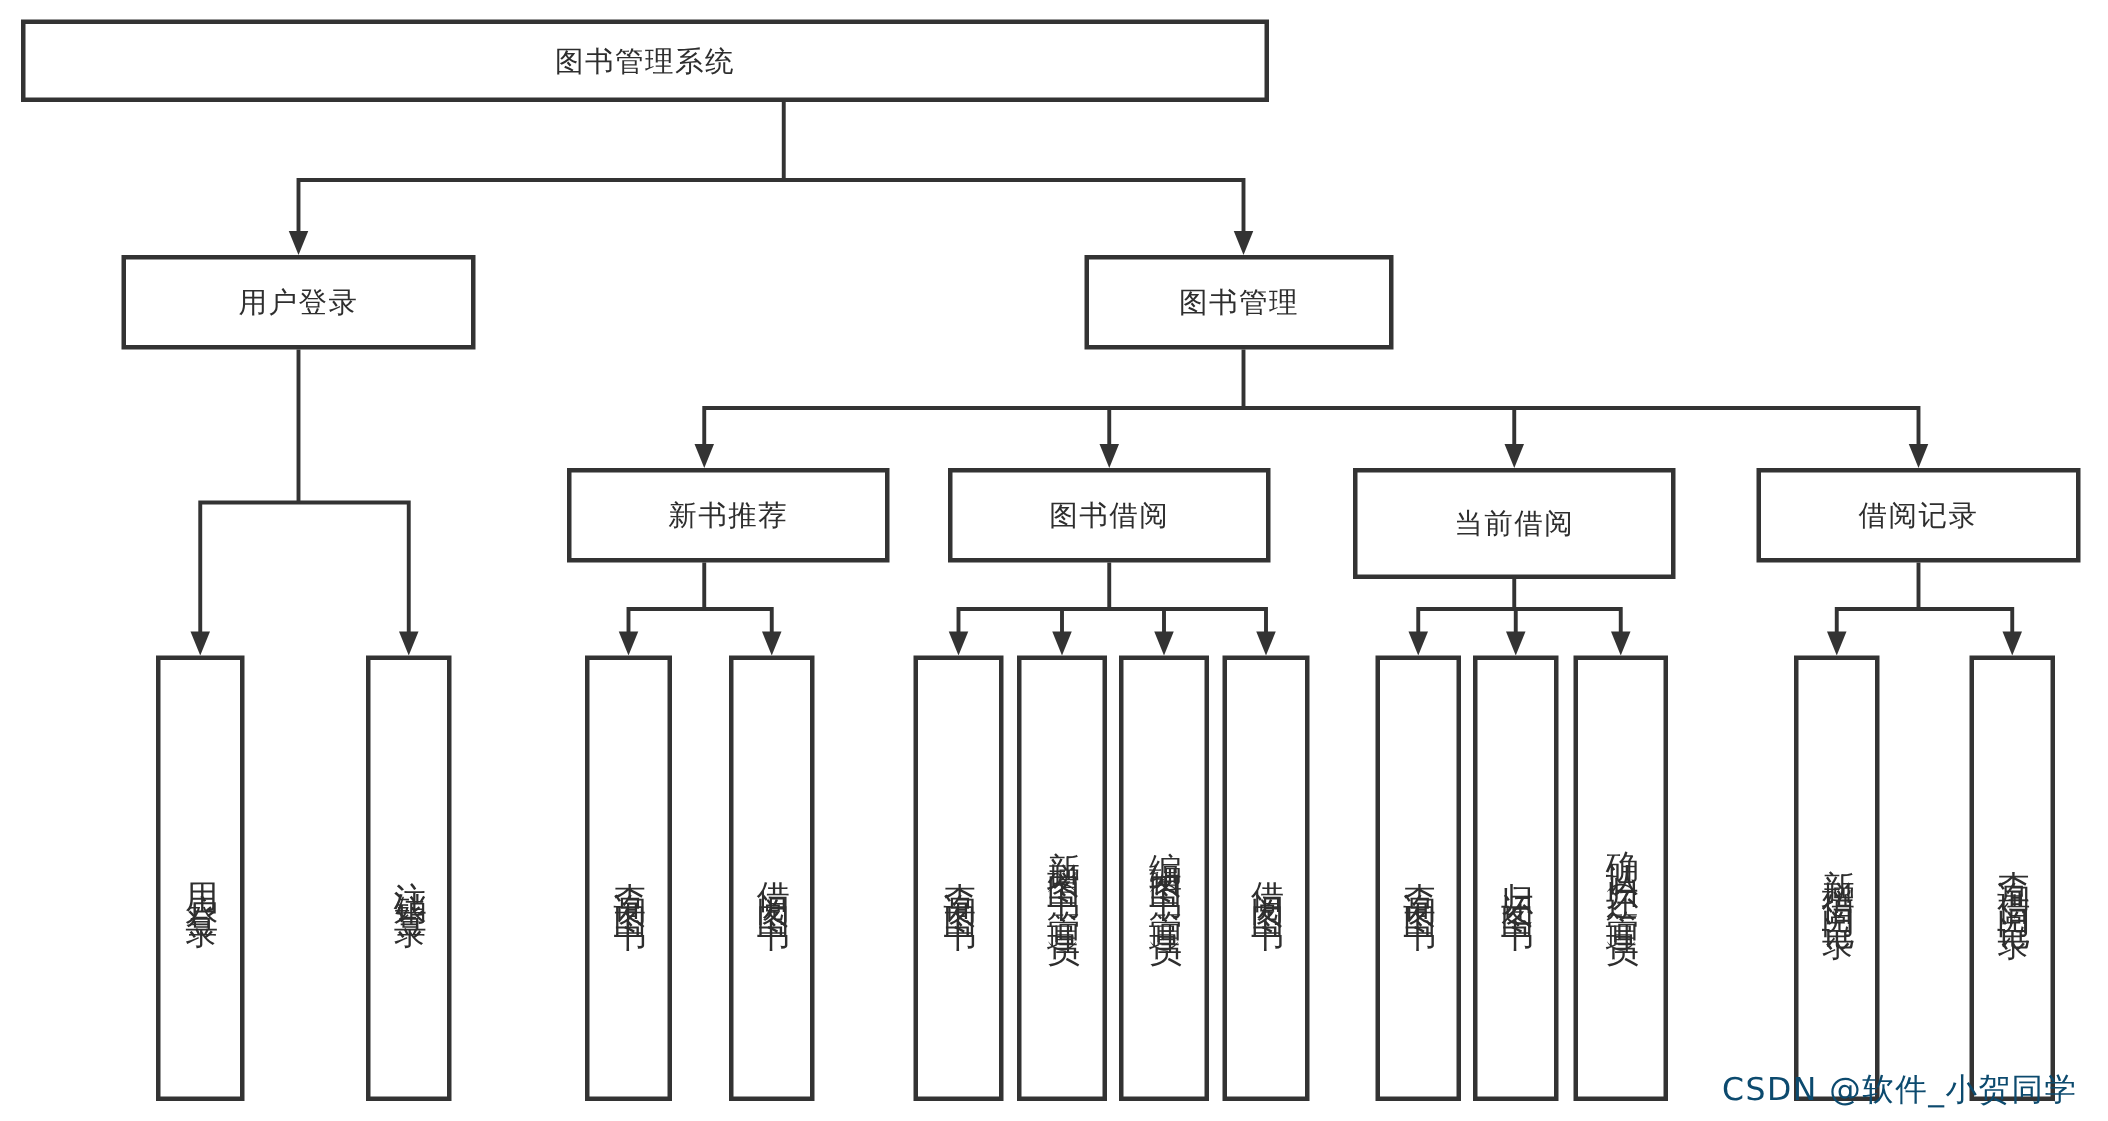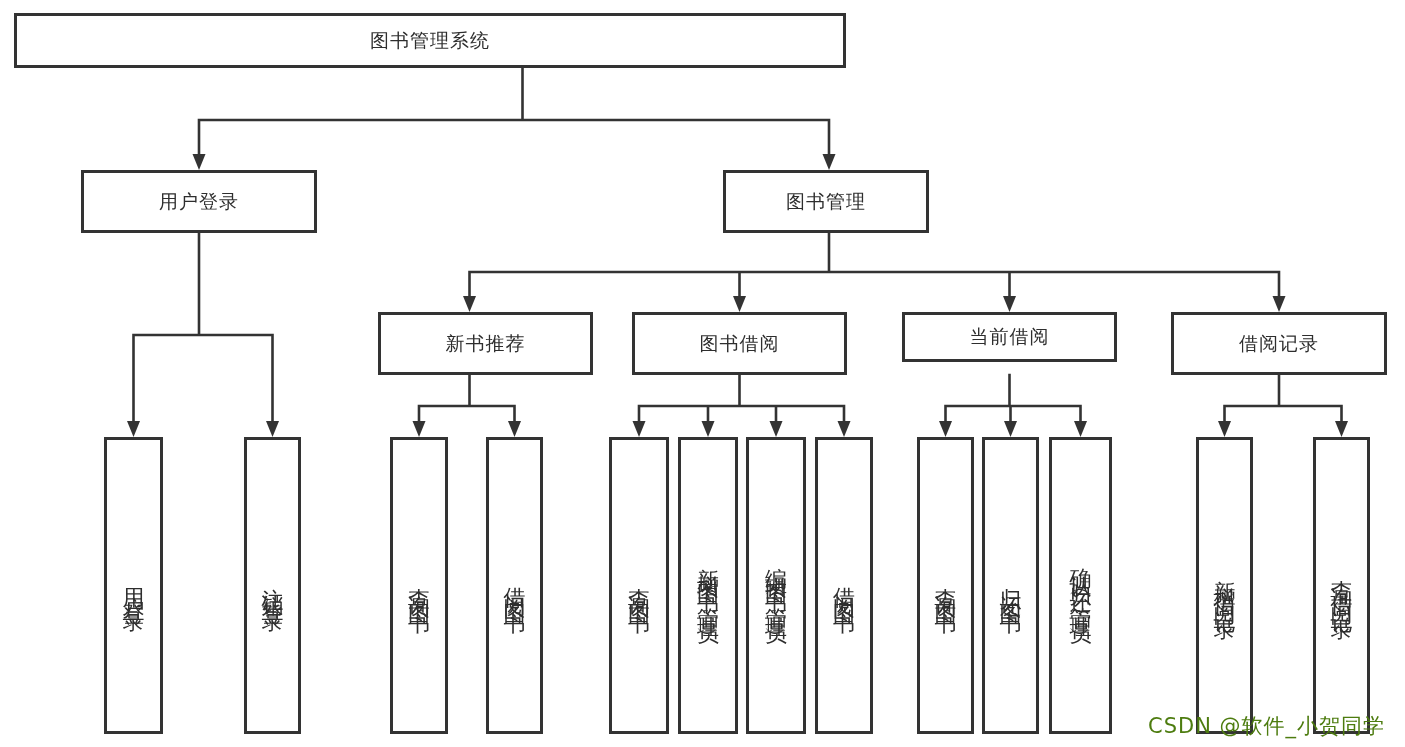--- a/index.html
+++ b/index.html
@@ -11,21 +11,21 @@
   .node{
     position:absolute;background:#ffffff;border:3px solid #333333;box-sizing:border-box;
     display:flex;align-items:center;justify-content:center;color:#2e2e2e;
   }
   .hnode{font-size:19px;letter-spacing:1px;white-space:nowrap;}
   .vnode .lbl{
     writing-mode:vertical-rl;text-orientation:mixed;
     font-size:22px;line-height:1;letter-spacing:8px;color:#2e2e2e;
   }
   .watermark{
-    position:absolute;left:1148px;top:712px;font-size:21px;color:#4d7c0f;
+    position:absolute;left:1148px;top:712px;font-size:21px;color:#0c4a6e;
     white-space:nowrap;z-index:5;letter-spacing:1px;
   }
 </style>
 </head>
 <body>
 
 <div class="stage">
 
   <svg class="connectors" viewBox="0 0 1405 747" xmlns="http://www.w3.org/2000/svg">
       <path d="M 522.5 68 V 120 M 199 120 H 829 M 199 120 V 156 M 829 120 V 156" fill="none" stroke="#333333" stroke-width="2.6" stroke-linecap="square"></path>
@@ -66,21 +66,21 @@
   <div class="node hnode" style="left:711px;top:170px;width:206px;height:63px;margin-left:12px;">
     <span>图书管理</span>
   </div>
 
   <div class="node hnode" style="left:362px;top:312px;width:215px;height:63px;margin-left:16px;">
     <span>新书推荐</span>
   </div>
   <div class="node hnode" style="left:632px;top:312px;width:215px;height:63px;text-align:center;">
     <span>图书借阅</span>
   </div>
-  <div class="node hnode" style="left:902px;top:312px;width:215px;height:50px;">
+  <div class="node hnode" style="left:902px;top:312px;width:215px;height:74px;">
     <span>当前借阅</span>
   </div>
   <div class="node hnode" style="left:1171px;top:312px;width:216px;height:63px;">
     <span>借阅记录</span>
   </div>
 
   <div class="node vnode" style="left:104px;top:437px;width:59px;height:297px;">
     <span class="lbl">用户登录</span>
   </div>
   <div class="node vnode" style="left:244px;top:437px;width:57px;height:297px;">

